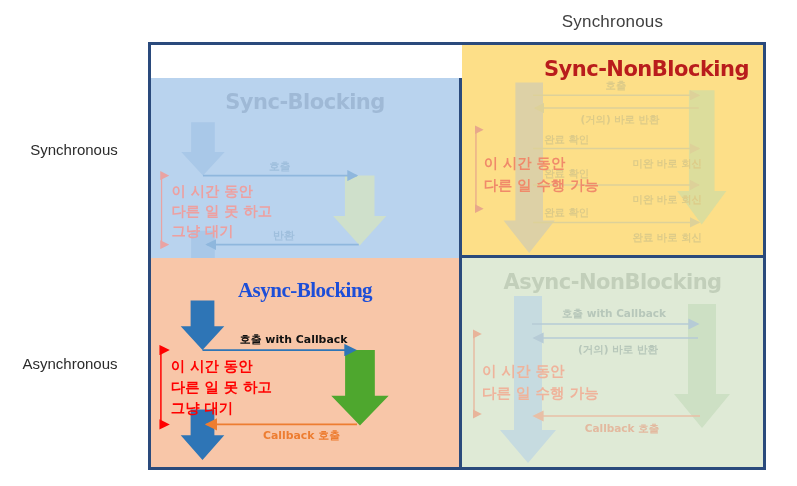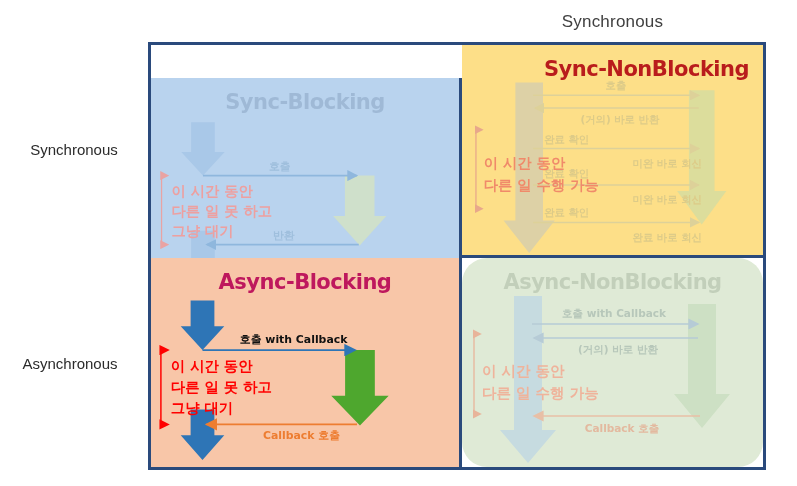--- a/index.html
+++ b/index.html
@@ -21,30 +21,30 @@
 
   
   .matrix{
     position:absolute;left:148px;top:42px;width:618px;height:428px;
     border:3px solid #2a4a7c;box-sizing:border-box;background:#fff;
   }
   .quad{position:absolute;box-sizing:border-box;overflow:hidden;}
   .q-tl{left:0;top:0;width:311px;height:213px;background:#b9d3ee;border-right:3px solid #2a4a7c;border-bottom:3px solid #2a4a7c;margin-top:33px;}
   .q-tr{left:311px;top:0;width:301px;height:213px;background:#fddf88;border-bottom:3px solid #2a4a7c;}
   .q-bl{left:0;top:213px;width:311px;height:209px;background:#f8c6a8;border-right:3px solid #2a4a7c;}
-  .q-br{left:311px;top:213px;width:301px;height:209px;background:#dfead6;border-radius:25px;}
+  .q-br{left:311px;top:213px;width:301px;height:209px;background:#dfead6;}
 
   .qtitle{
     position:absolute;width:100%;text-align:center;
     font-family:"DejaVu Sans","Liberation Sans",sans-serif;
     font-weight:700;font-size:21px;letter-spacing:-.5px;
   }
   .t-tl{top:12px;color:#9fb9d6;}
   .t-tr{top:12px;color:#b91c1c;padding-left:34px;}
-  .t-bl{top:12px;color:#be185d;}
+  .t-bl{top:20px;color:#1d4ed8;font-family:Liberation Serif, serif;}
   .t-br{top:12px;color:#c2cfba;}
 
   
   .qsvg{position:absolute;left:0;top:0;width:100%;height:100%;}
 
   .lbl{
     font-family:"DejaVu Sans","Liberation Sans",sans-serif;
     font-size:11px;font-weight:700;
   }
   .lbl-sm{

